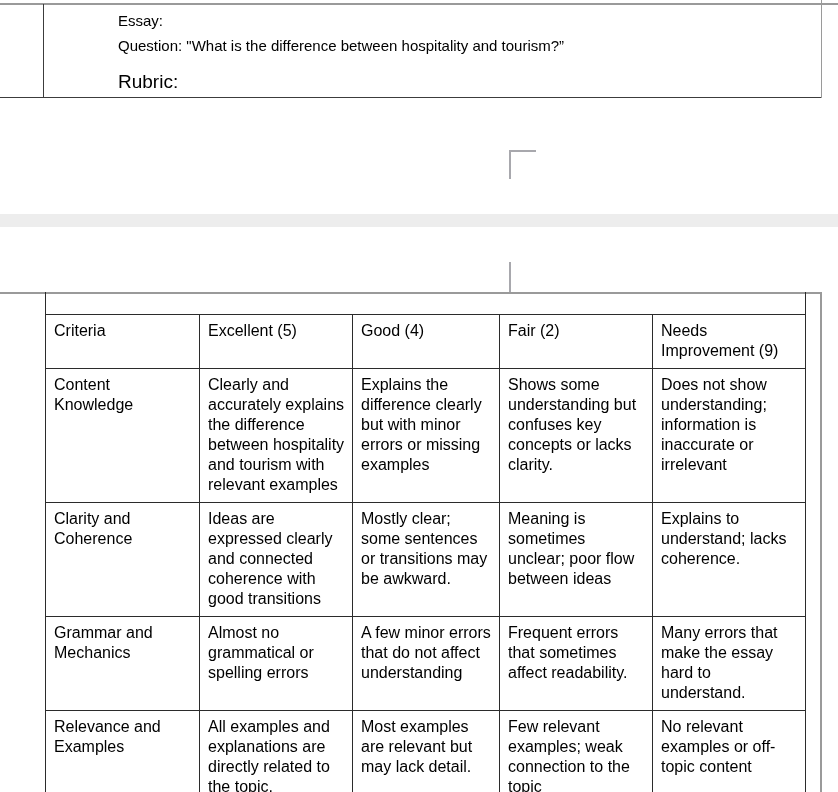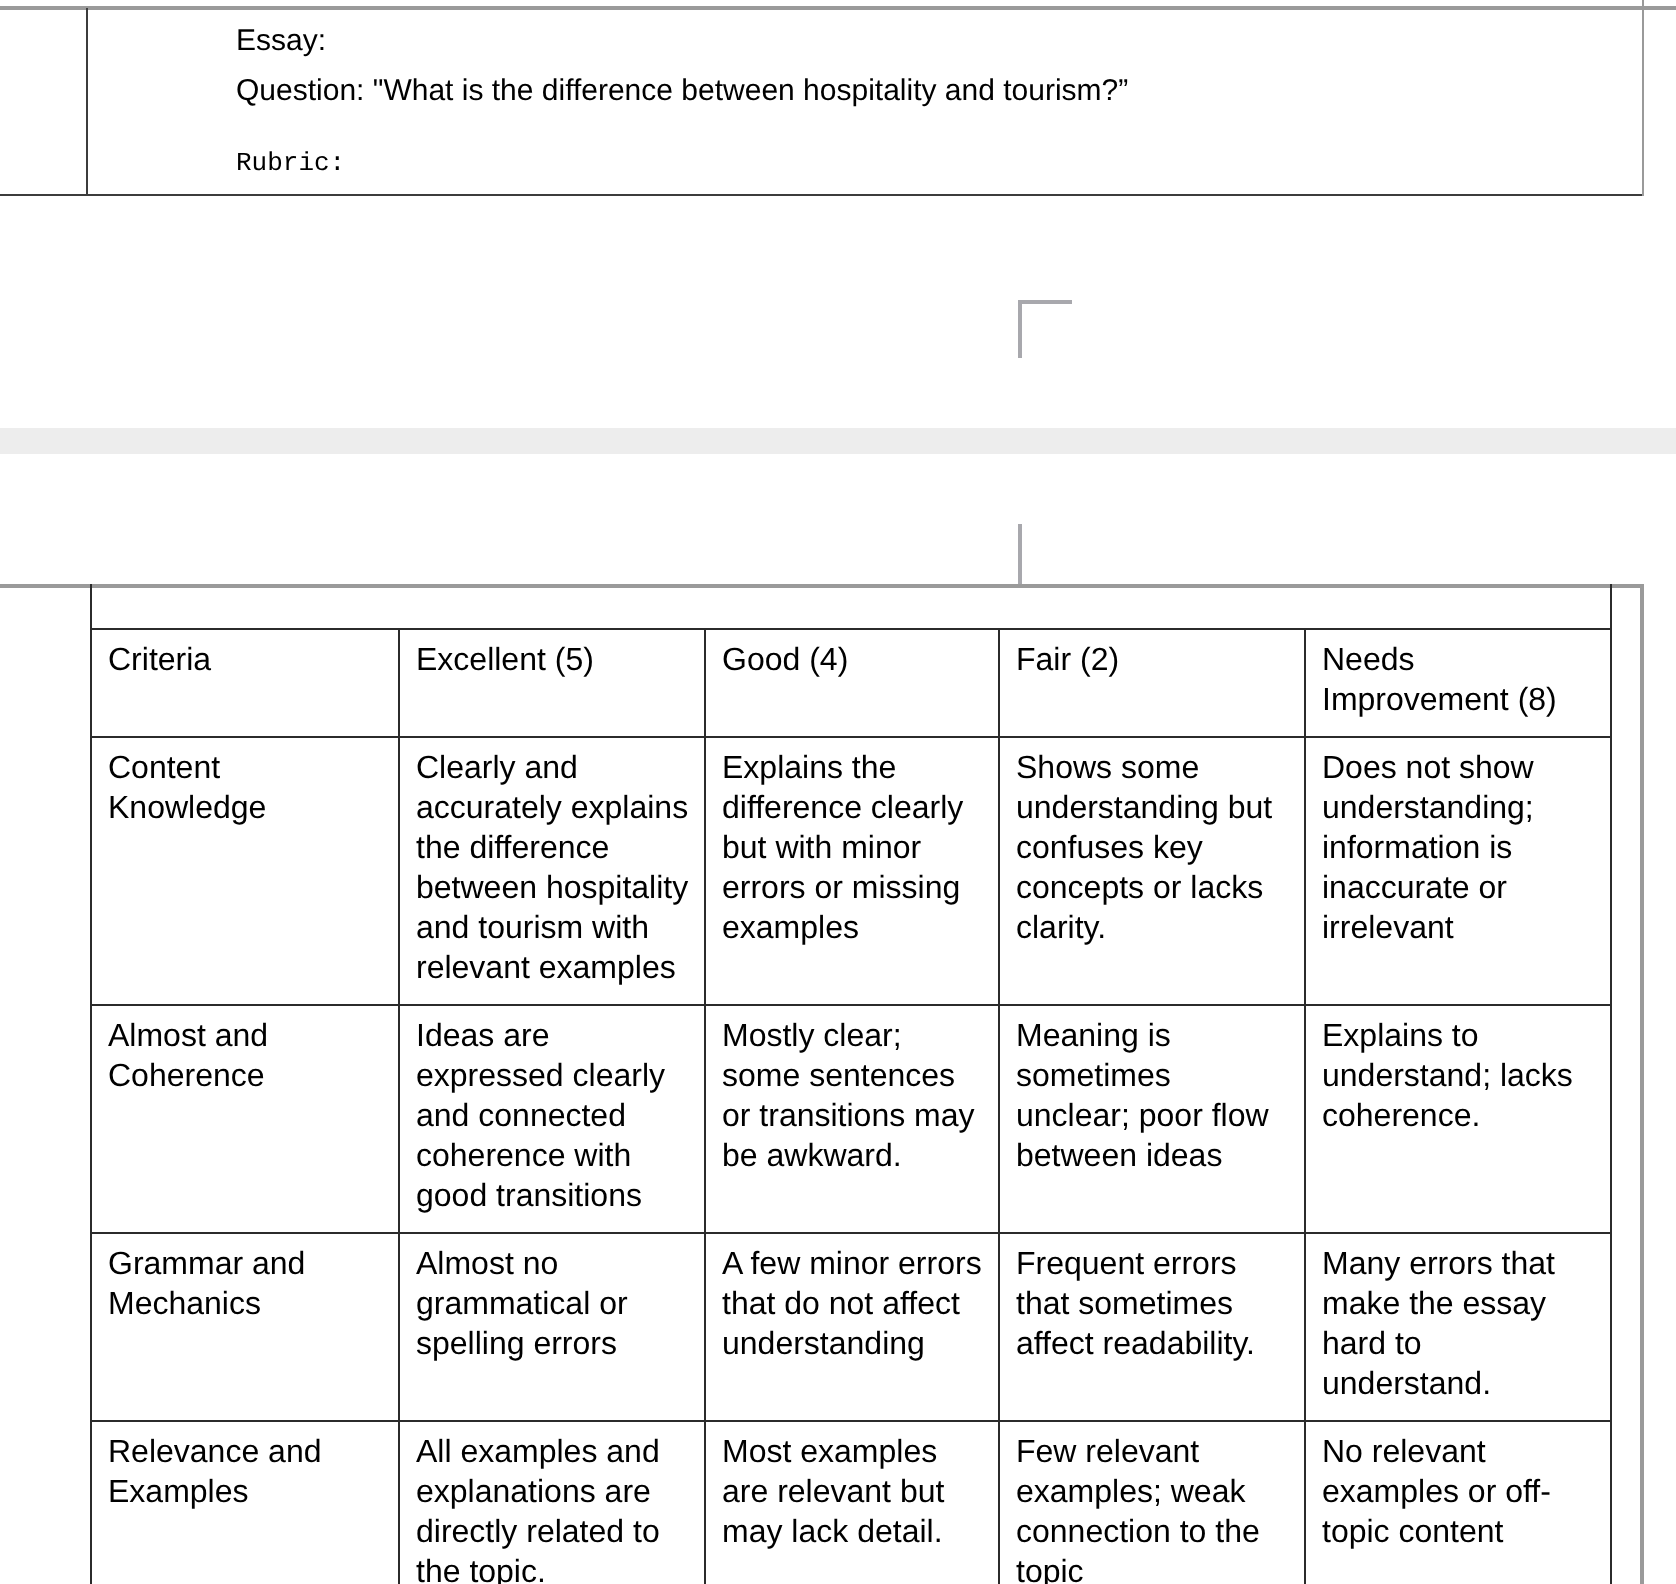--- a/index.html
+++ b/index.html
@@ -72,24 +72,23 @@
     left: 118px;
     top: 8px;
     width: 690px;
   }
   .essay-line {
     font-size: 15px;
     line-height: 25px;
     white-space: nowrap;
   }
   .rubric-line {
-    font-size: 13px;
+    font-size: 19px;
     line-height: 18px;
     margin-top: 15px;
-    font-family: Liberation Mono, monospace;
   }
 
   
   .guide-corner {
     position: absolute;
     left: 509px;
     top: 150px;
     width: 27px;
     height: 29px;
   }
@@ -230,33 +229,33 @@
         <td></td>
         <td></td>
         <td></td>
         <td class="edge-r"></td>
       </tr>
       <tr>
         <td>Criteria</td>
         <td>Excellent (5)</td>
         <td>Good (4)</td>
         <td>Fair (2)</td>
-        <td>Needs Improvement (8)</td>
+        <td>Needs Improvement (9)</td>
       </tr>
 
       <tr>
         <td>Content Knowledge</td>
         <td>Clearly and accurately explains the difference between hospitality and tourism with relevant examples</td>
         <td>Explains the difference clearly but with minor errors or missing examples</td>
         <td>Shows some understanding but confuses key concepts or lacks clarity.</td>
         <td>Does not show understanding; information is inaccurate or irrelevant</td>
       </tr>
 
       <tr>
-        <td>Almost and Coherence</td>
+        <td>Clarity and Coherence</td>
         <td>Ideas are expressed clearly and connected coherence with good transitions</td>
         <td>Mostly clear; some sentences or transitions may be awkward.</td>
         <td>Meaning is sometimes unclear; poor flow between ideas</td>
         <td>Explains to understand; lacks coherence.</td>
       </tr>
 
       <tr>
         <td>Grammar and Mechanics</td>
         <td>Almost no grammatical or spelling errors</td>
         <td>A few minor errors that do not affect understanding</td>

